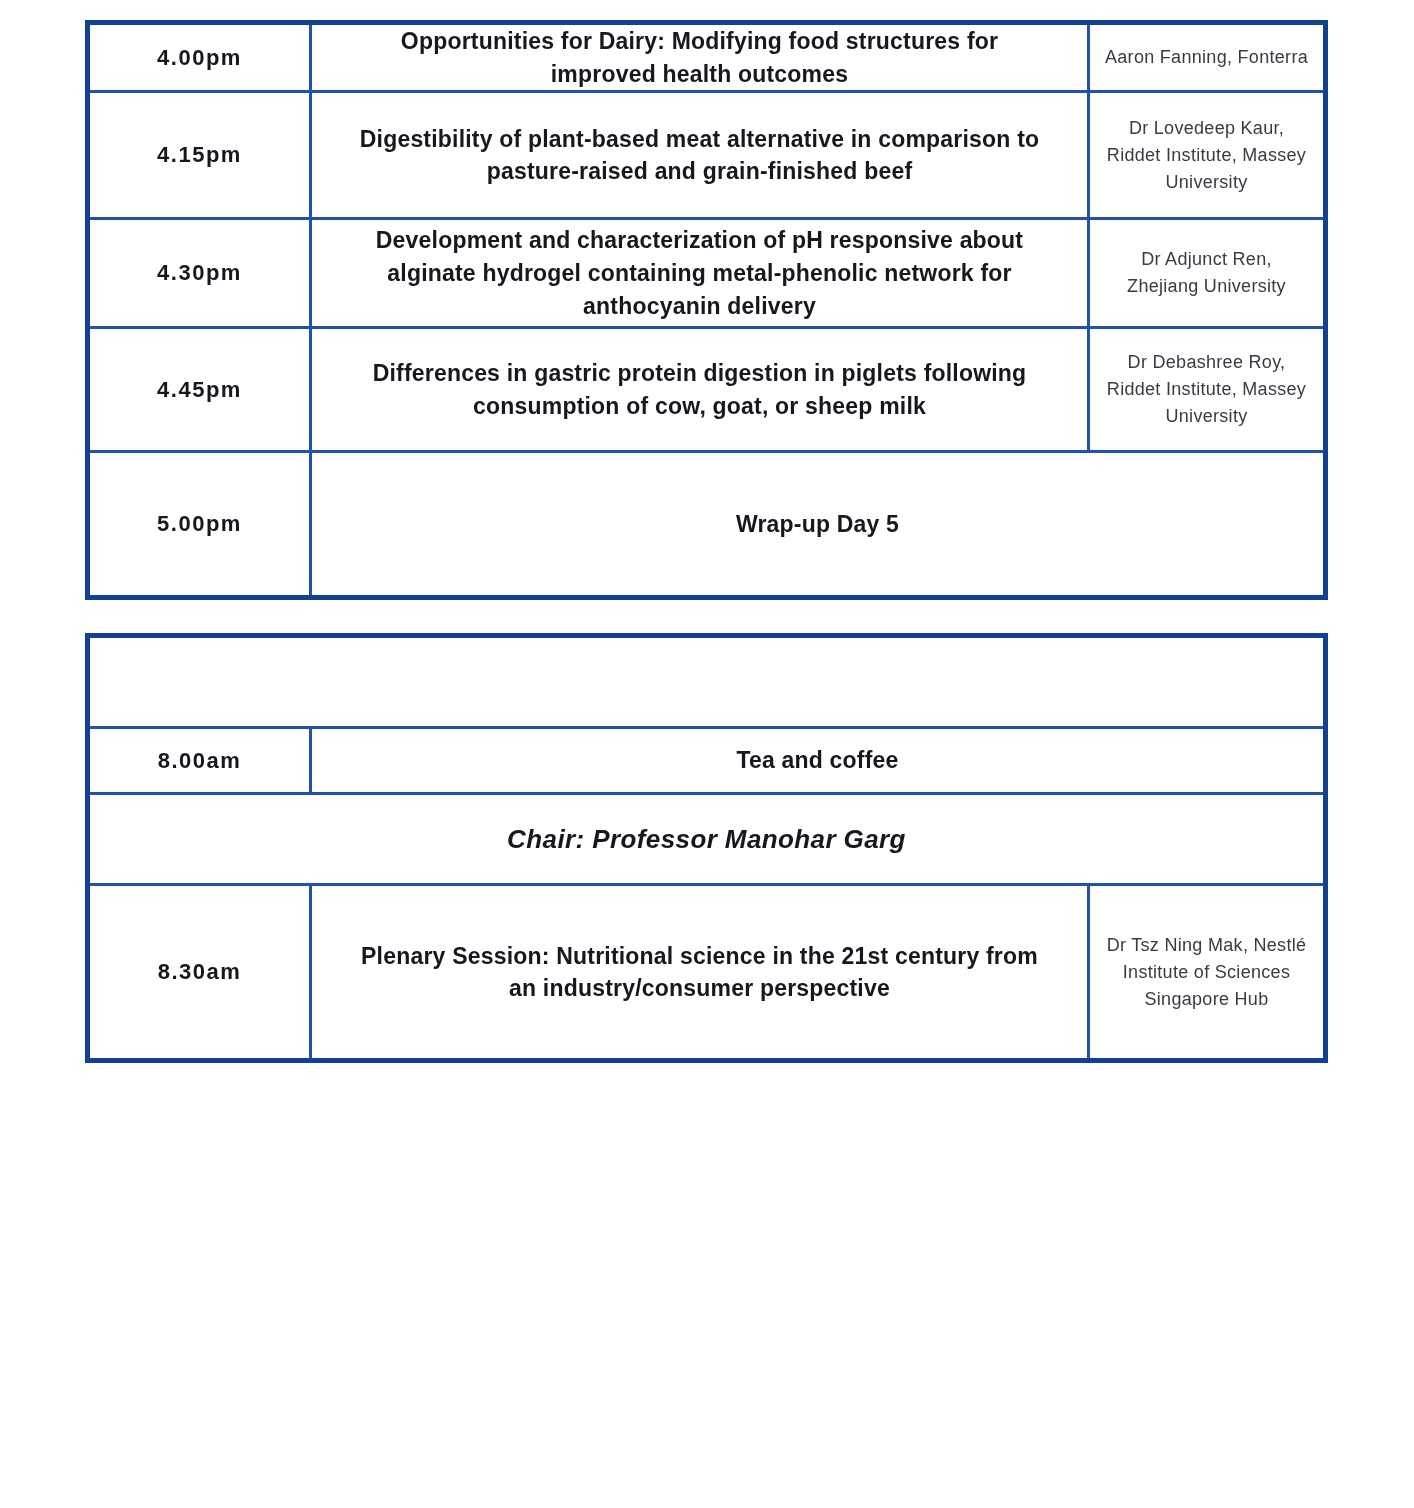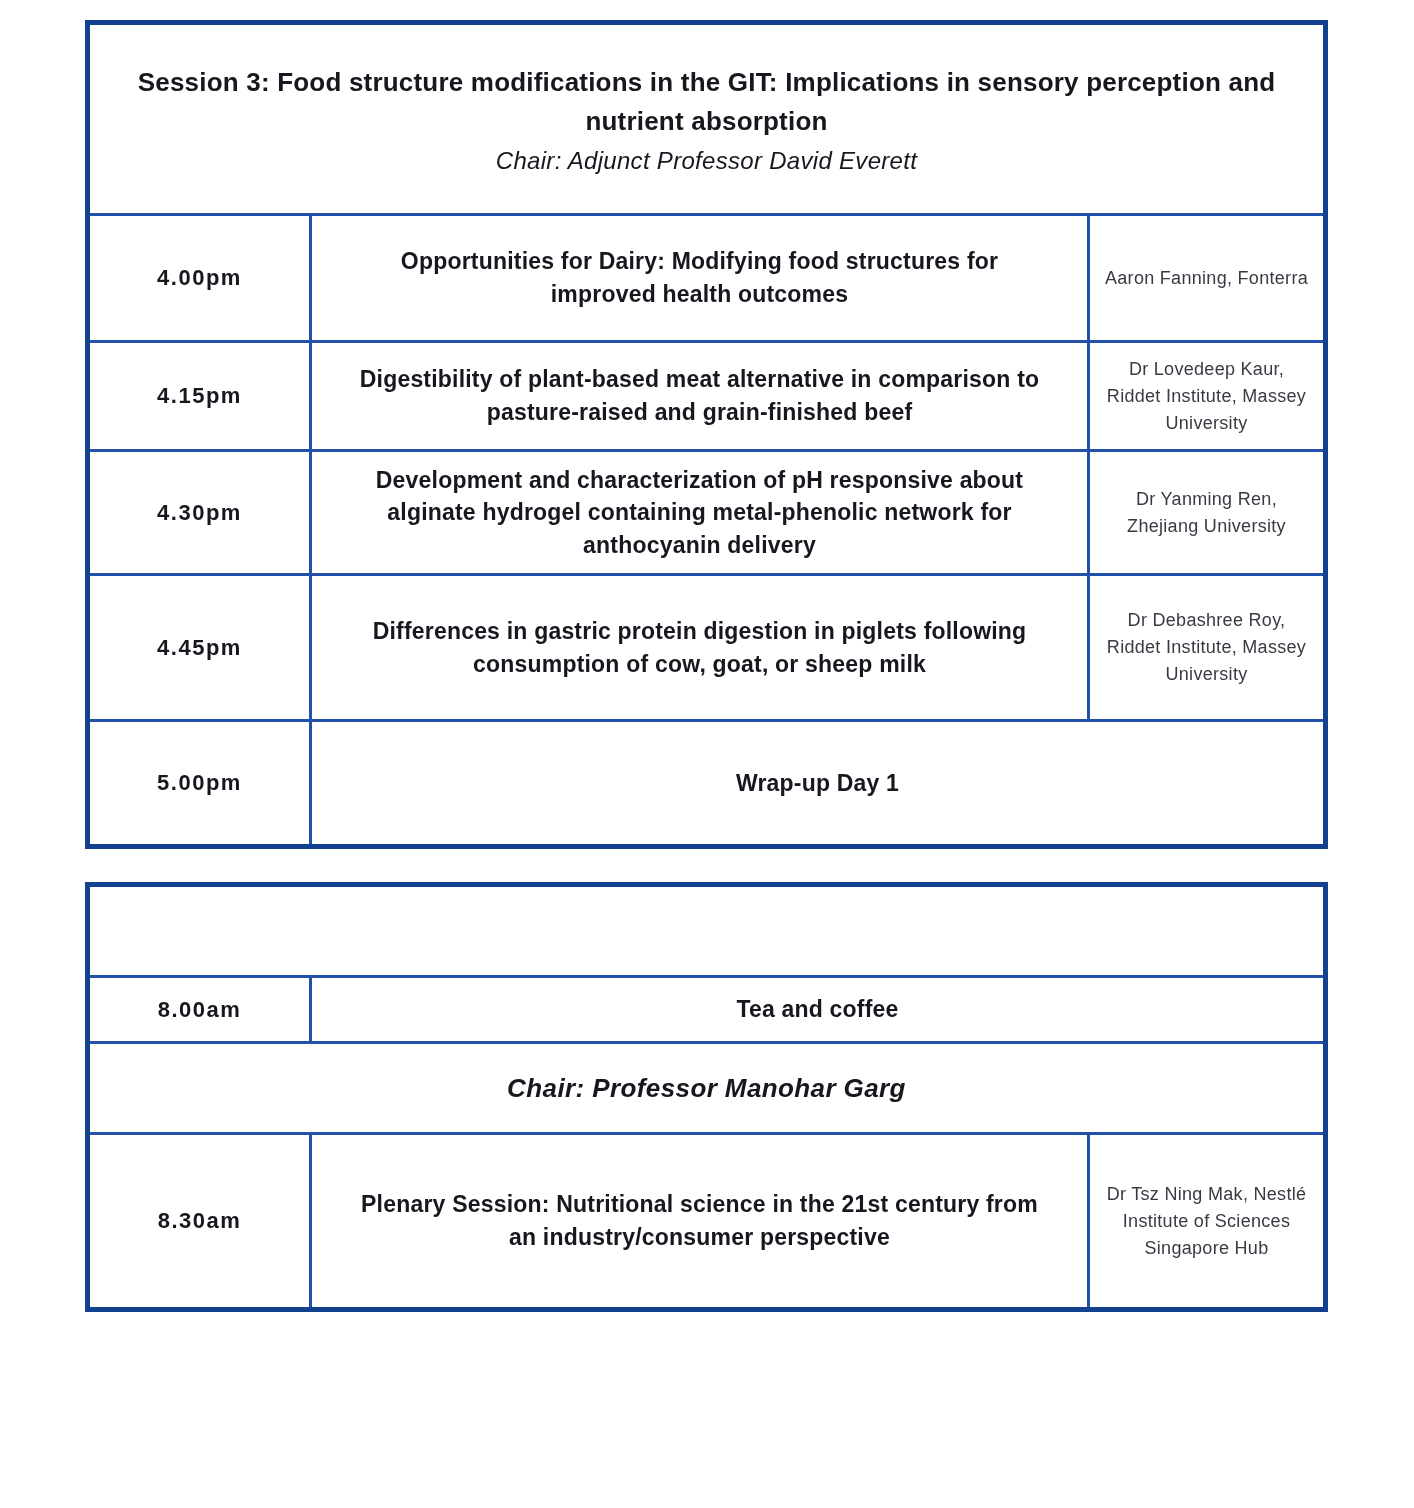--- a/index.html
+++ b/index.html
@@ -109,49 +109,43 @@
 
 <div class="page">
 
   <table class="agenda">
     <colgroup>
       <col style="width:223px">
       <col style="width:778px">
       <col style="width:237px">
     </colgroup>
     <tbody id="t1-body">
-      <tr>
-        <td colspan="3" class="t1-header">
-          <div class="h-title">Session 3: Food structure modifications in the GIT: Implications in sensory perception and nutrient absorption</div>
-          <div class="h-chair">Chair: Adjunct Professor David Everett</div>
-        </td>
-      </tr>
         <tr>
     <td class="time-cell">4.00pm</td>
     <td class="title-cell">Opportunities for Dairy: Modifying food structures for improved health outcomes</td>
     <td class="speaker-cell">Aaron Fanning, Fonterra</td>
   </tr>
         <tr>
     <td class="time-cell">4.15pm</td>
     <td class="title-cell">Digestibility of plant-based meat alternative in comparison to pasture-raised and grain-finished beef</td>
     <td class="speaker-cell">Dr Lovedeep Kaur, Riddet Institute, Massey University</td>
   </tr>
         <tr>
     <td class="time-cell">4.30pm</td>
     <td class="title-cell">Development and characterization of pH responsive about alginate hydrogel containing metal-phenolic network for anthocyanin delivery</td>
-    <td class="speaker-cell">Dr Yanming Ren, Zhejiang University</td>
+    <td class="speaker-cell">Dr Adjunct Ren, Zhejiang University</td>
   </tr>
         <tr>
     <td class="time-cell">4.45pm</td>
     <td class="title-cell">Differences in gastric protein digestion in piglets following consumption of cow, goat, or sheep milk</td>
     <td class="speaker-cell">Dr Debashree Roy, Riddet Institute, Massey University</td>
   </tr>
         <tr>
     <td class="time-cell">5.00pm</td>
-    <td class="title-cell" colspan="2">Wrap-up Day 1</td>
+    <td class="title-cell" colspan="2">Wrap-up Day 5</td>
 
   </tr>
       </tbody>
   </table>
 
   <div class="table-gap"></div>
 
   <table class="agenda">
     <colgroup>
       <col style="width:223px">

